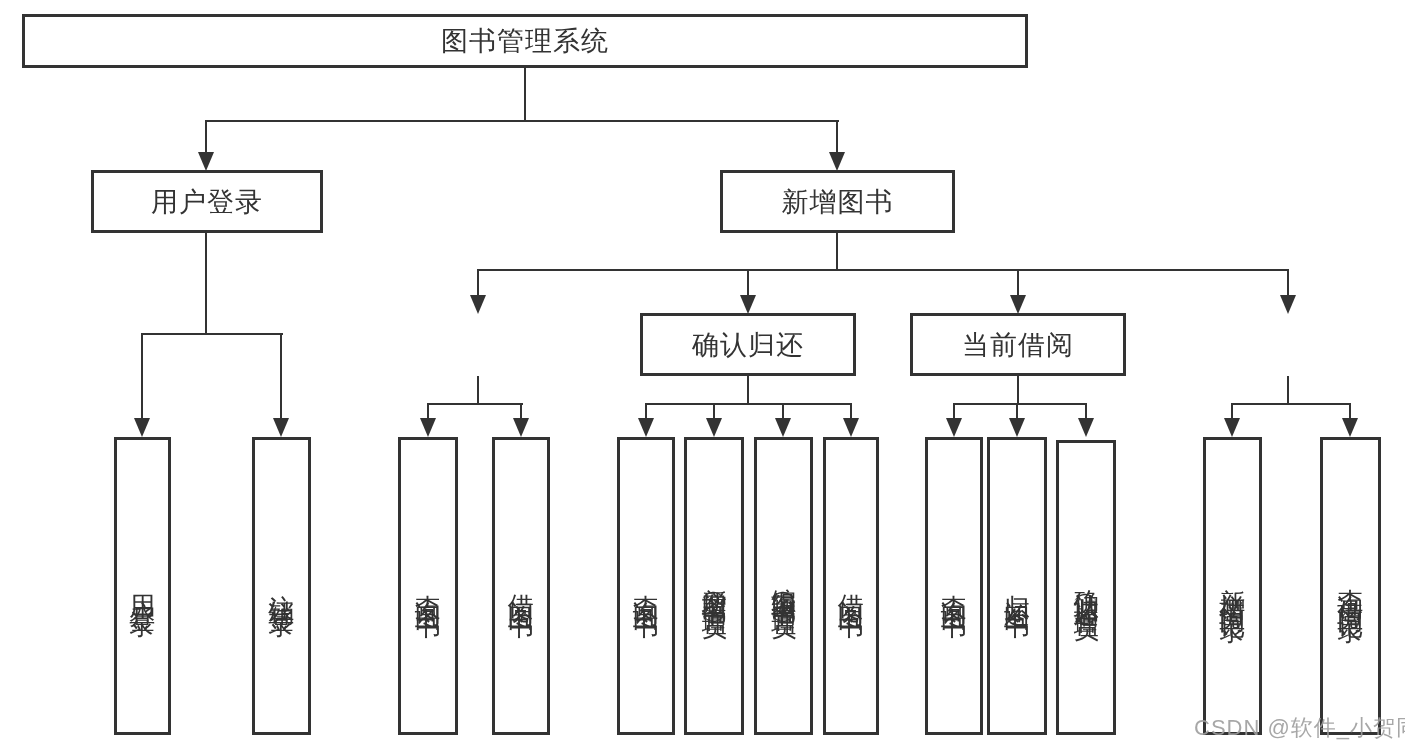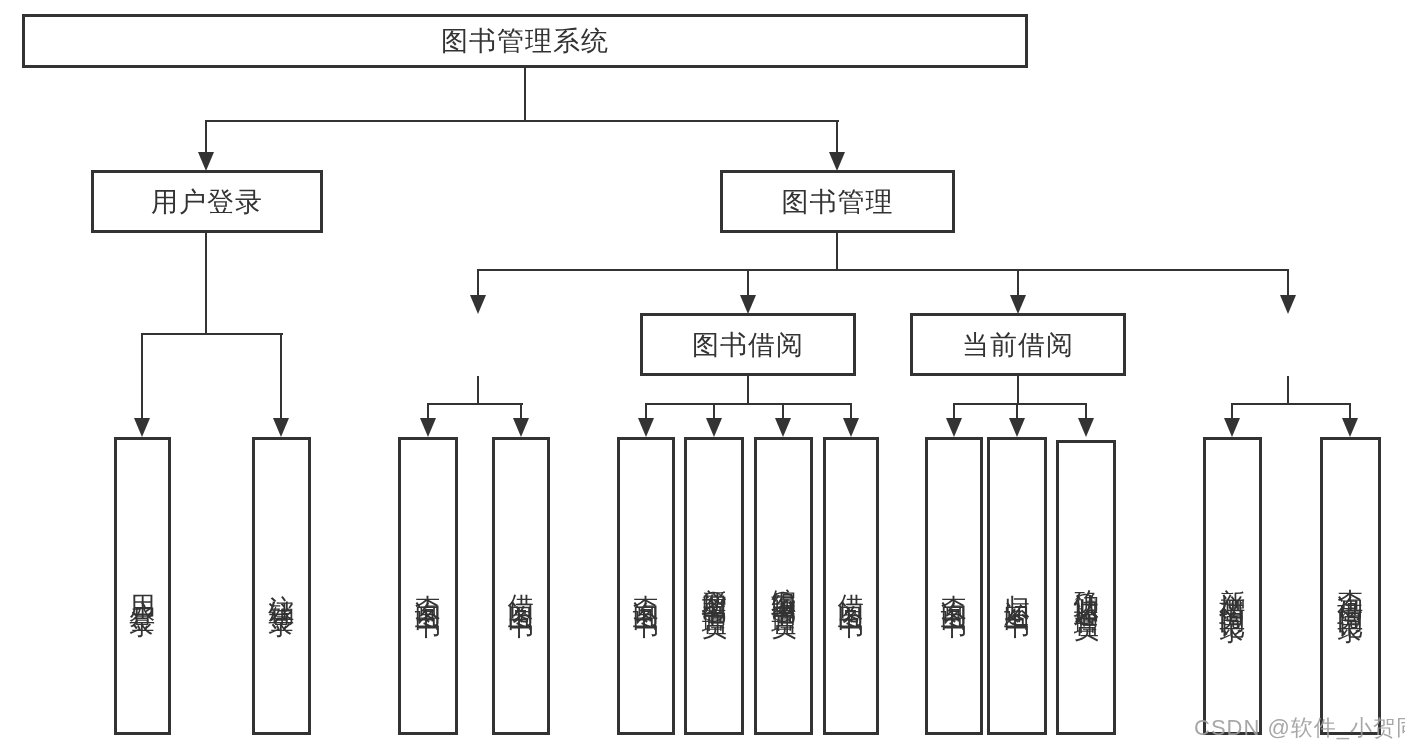--- a/index.html
+++ b/index.html
@@ -54,21 +54,21 @@
   <div class="line" style="left:197px; top:120px; width:634px; height:2px;"></div>
   <div class="line" style="left:197px; top:120px; width:2px;  height:34px;"></div>
   <div class="arrowhead" style="left:190px; top:152px;"></div>
   <div class="line" style="left:828px; top:120px; width:2px;  height:34px;"></div>
   <div class="arrowhead" style="left:821px; top:152px;"></div>
 
   <div class="box" style="left:83px; top:170px; width:232px; height:63px;">
     <span class="hlabel">用户登录</span>
   </div>
   <div class="box" style="left:712px; top:170px; width:235px; height:63px;">
-    <span class="hlabel">图书管理</span>
+    <span class="hlabel">新增图书</span>
   </div>
 
   <div class="line" style="left:197px; top:233px; width:2px;  height:102px;"></div>
   <div class="line" style="left:133px; top:333px; width:142px; height:2px;"></div>
   <div class="line" style="left:133px; top:333px; width:2px;  height:86px;"></div>
   <div class="arrowhead" style="left:126px; top:418px;"></div>
   <div class="line" style="left:272px; top:333px; width:2px;  height:86px;"></div>
   <div class="arrowhead" style="left:265px; top:418px;"></div>
 
   <div class="line" style="left:828px; top:233px; width:2px;  height:38px;"></div>
@@ -76,21 +76,21 @@
   <div class="line" style="left:469px;  top:269px; width:2px; height:28px;"></div>
   <div class="arrowhead" style="left:462px;  top:295px;"></div>
   <div class="line" style="left:739px;  top:269px; width:2px; height:28px;"></div>
   <div class="arrowhead" style="left:732px;  top:295px;"></div>
   <div class="line" style="left:1009px; top:269px; width:2px; height:28px;"></div>
   <div class="arrowhead" style="left:1002px; top:295px;"></div>
   <div class="line" style="left:1279px; top:269px; width:2px; height:28px;"></div>
   <div class="arrowhead" style="left:1272px; top:295px;"></div>
 
   <div class="box" style="left:632px; top:313px; width:216px; height:63px;">
-    <span class="hlabel">图书借阅</span>
+    <span class="hlabel">确认归还</span>
   </div>
   <div class="box" style="left:902px; top:313px; width:216px; height:63px;">
     <span class="hlabel">当前借阅</span>
   </div>
 
   <div class="line" style="left:469px; top:376px; width:2px; height:29px;"></div>
   <div class="line" style="left:419px; top:403px; width:96px; height:2px;"></div>
   <div class="line" style="left:419px; top:403px; width:2px; height:17px;"></div>
   <div class="arrowhead" style="left:412px; top:418px;"></div>
   <div class="line" style="left:512px; top:403px; width:2px; height:17px;"></div>

